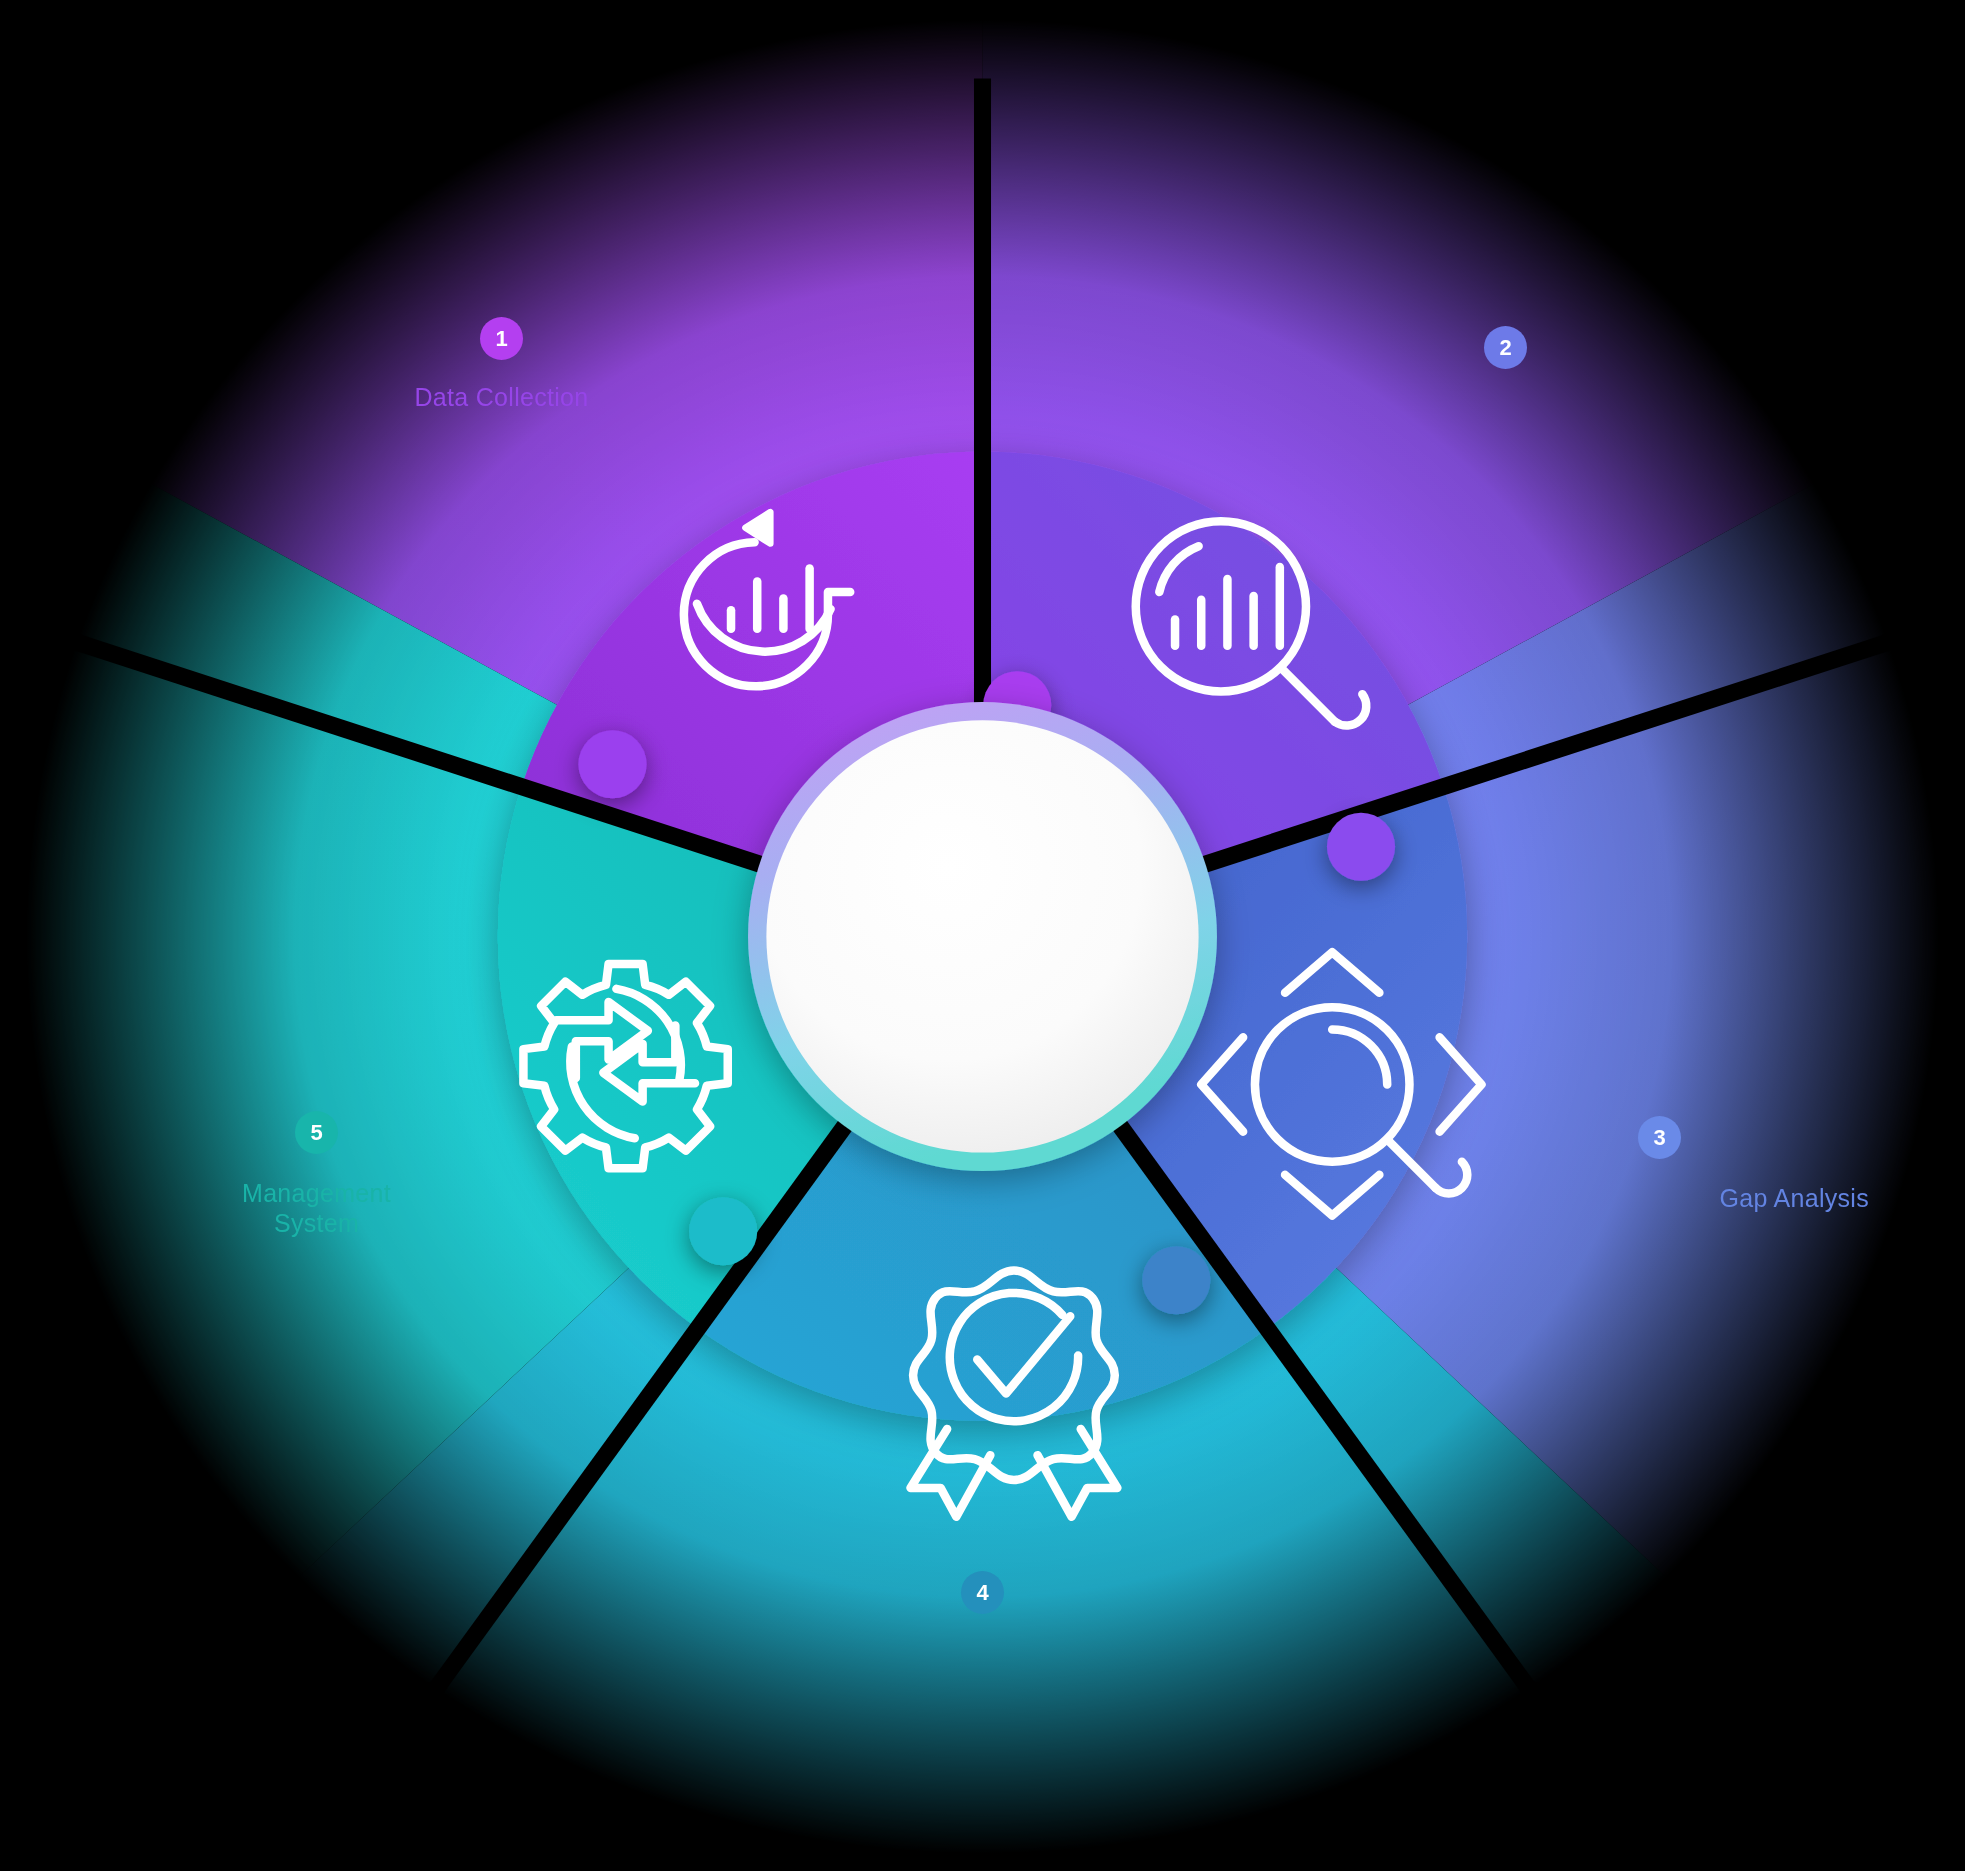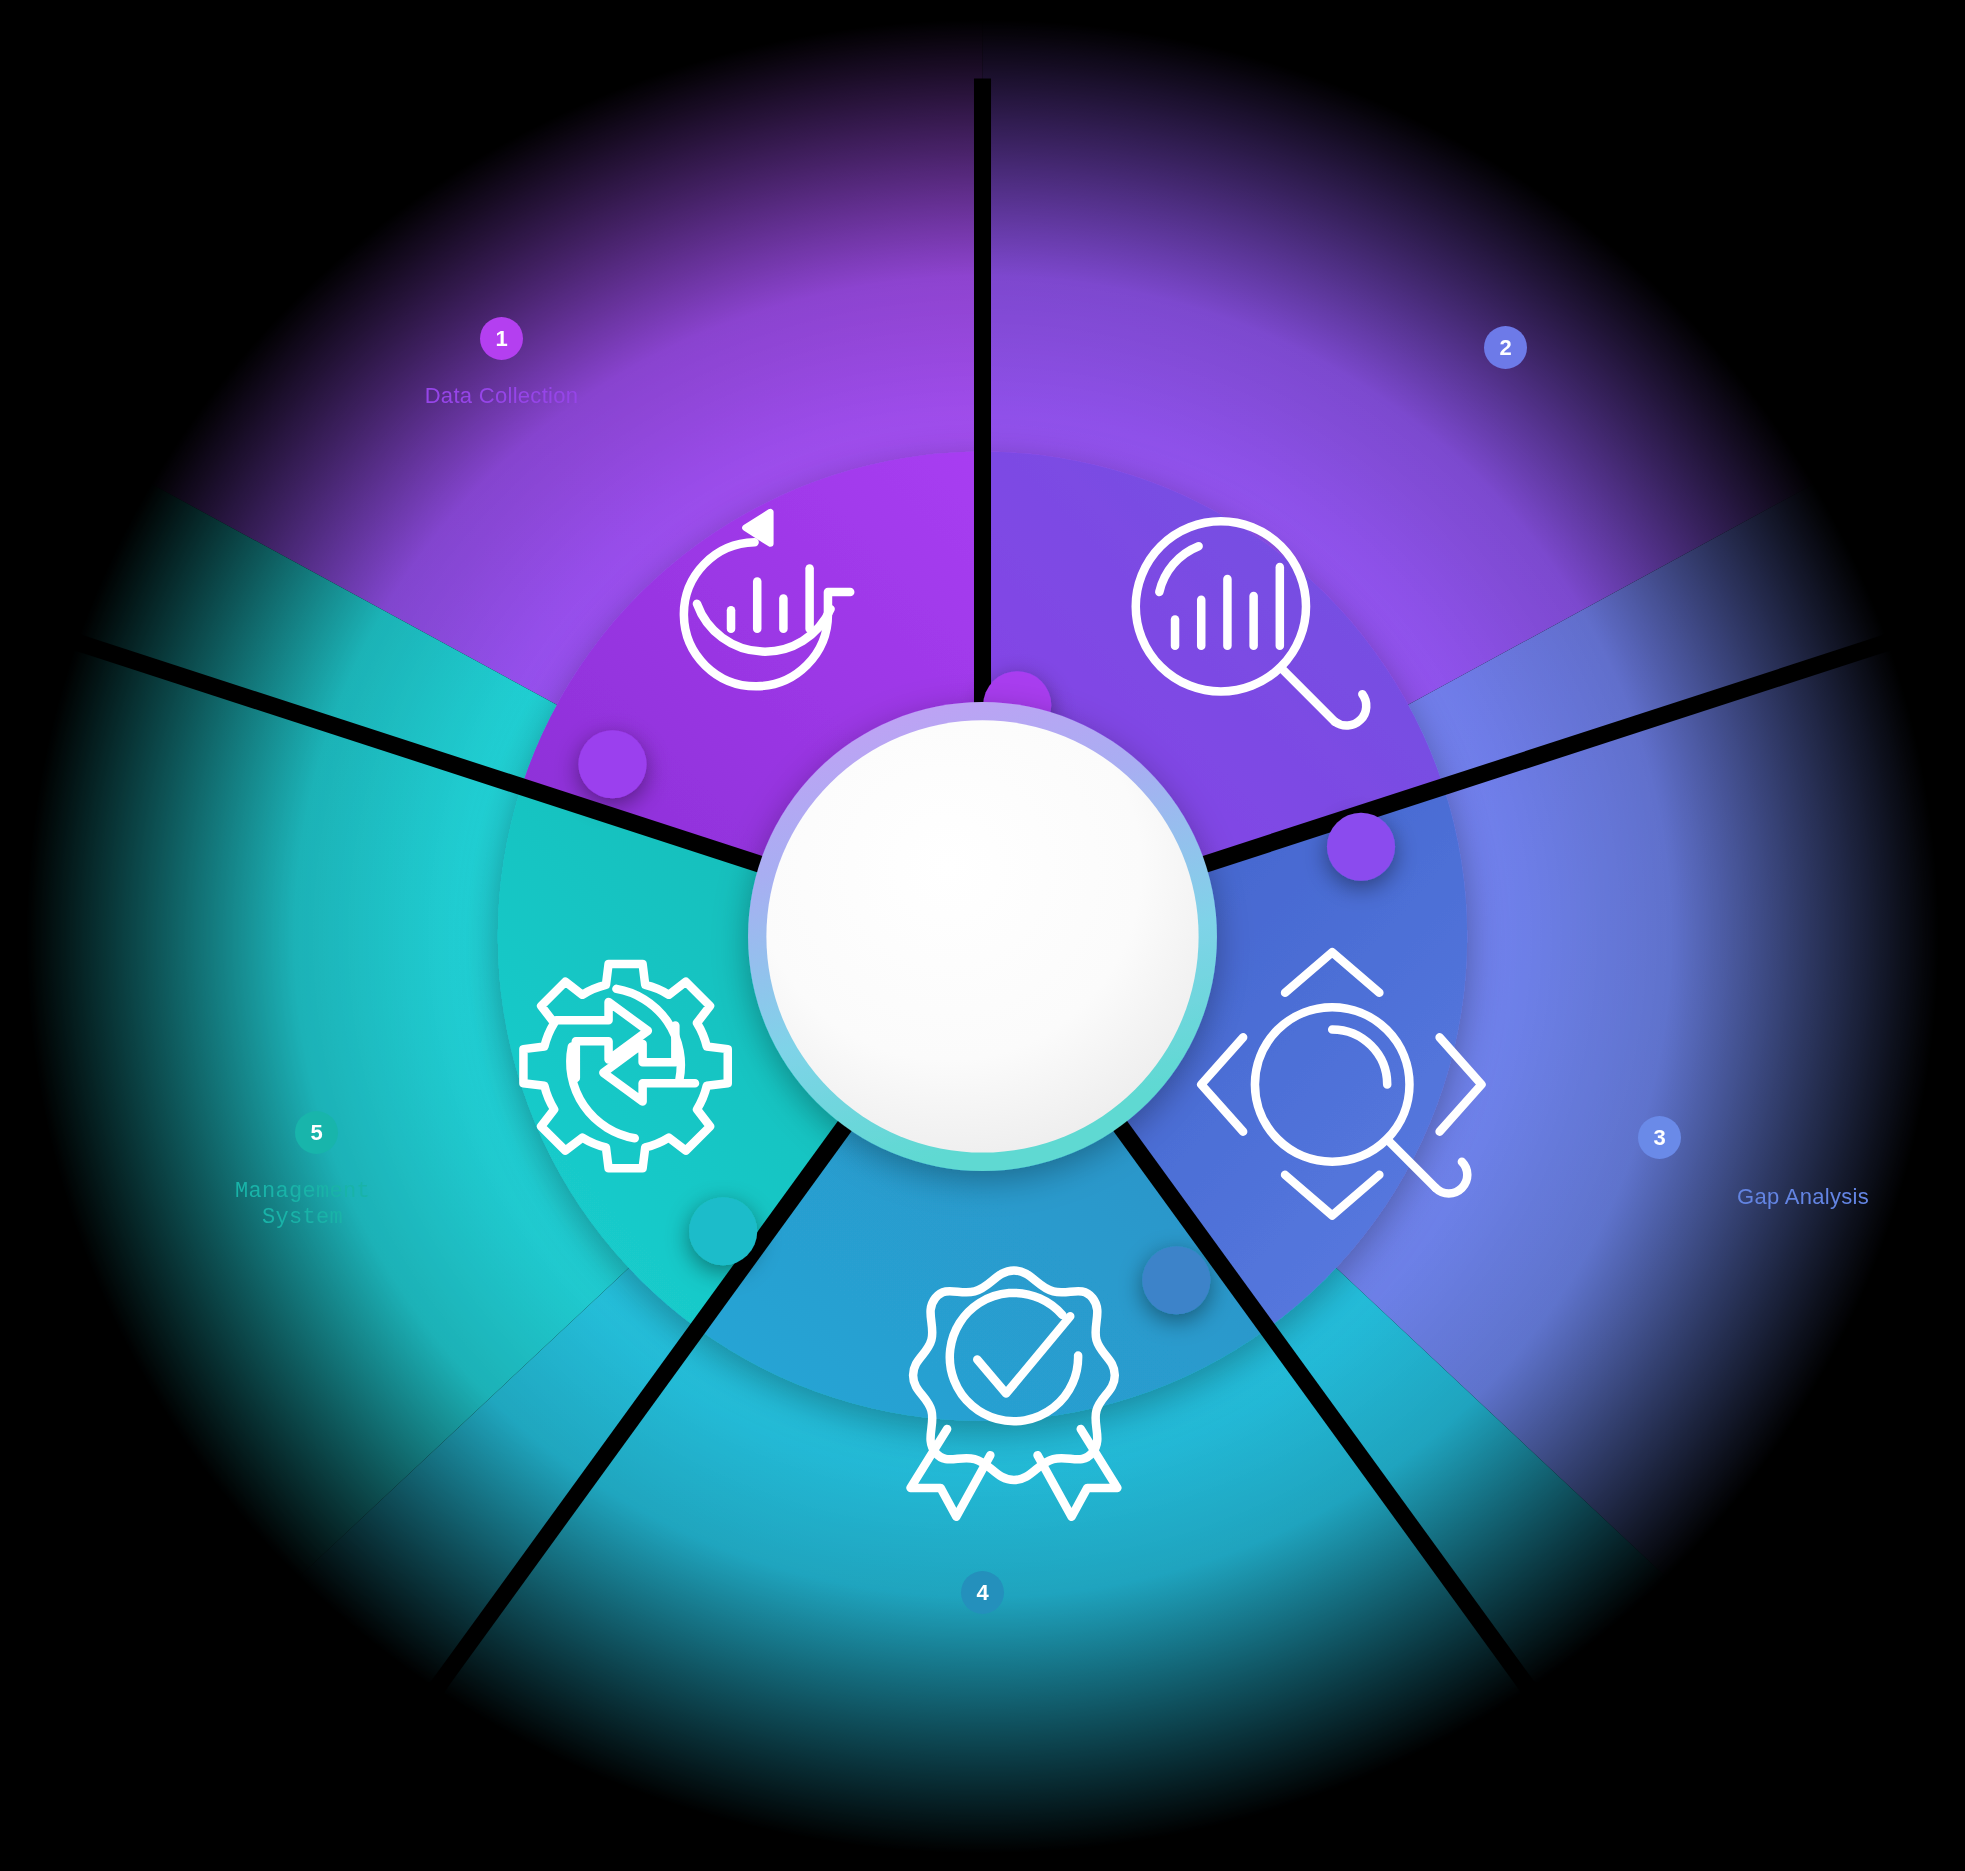--- a/index.html
+++ b/index.html
@@ -25,21 +25,21 @@
     top: 0;
     width: 1965px;
     height: 1871px;
     display: block;
   }
   .seg-label {
     position: absolute;
     text-align: center;
     font-family: "Liberation Sans", sans-serif;
     font-weight: 400;
-    font-size: 22px;
+    font-size: 25px;
     line-height: 1.18;
     letter-spacing: 0.3px;
     white-space: pre-line;
     pointer-events: none;
   }
   .badge {
     position: absolute;
     width: 43px;
     height: 43px;
     border-radius: 50%;
@@ -317,18 +317,18 @@
   <div class="badge" style="left:295px; top:1111px; background:#18b5ab;">
     <span>5</span>
   </div>
 
   <div class="seg-label" style="left:292px; top:383px; width:419px; color:#9645e8;">Data Collection</div>
 
 
   <div class="seg-label" style="left:1450px; top:1184px; width:419px; color:#6384e2;text-align:right;">Gap Analysis</div>
 
 
-  <div class="seg-label" style="left:93px; top:1179px; width:419px; color:#19b3a8;font-family:Liberation Mono, monospace;">Management
+  <div class="seg-label" style="left:107px; top:1179px; width:419px; color:#19b3a8;">Management
 System</div>
 
 
 </div>
 
 
 </body></html>

